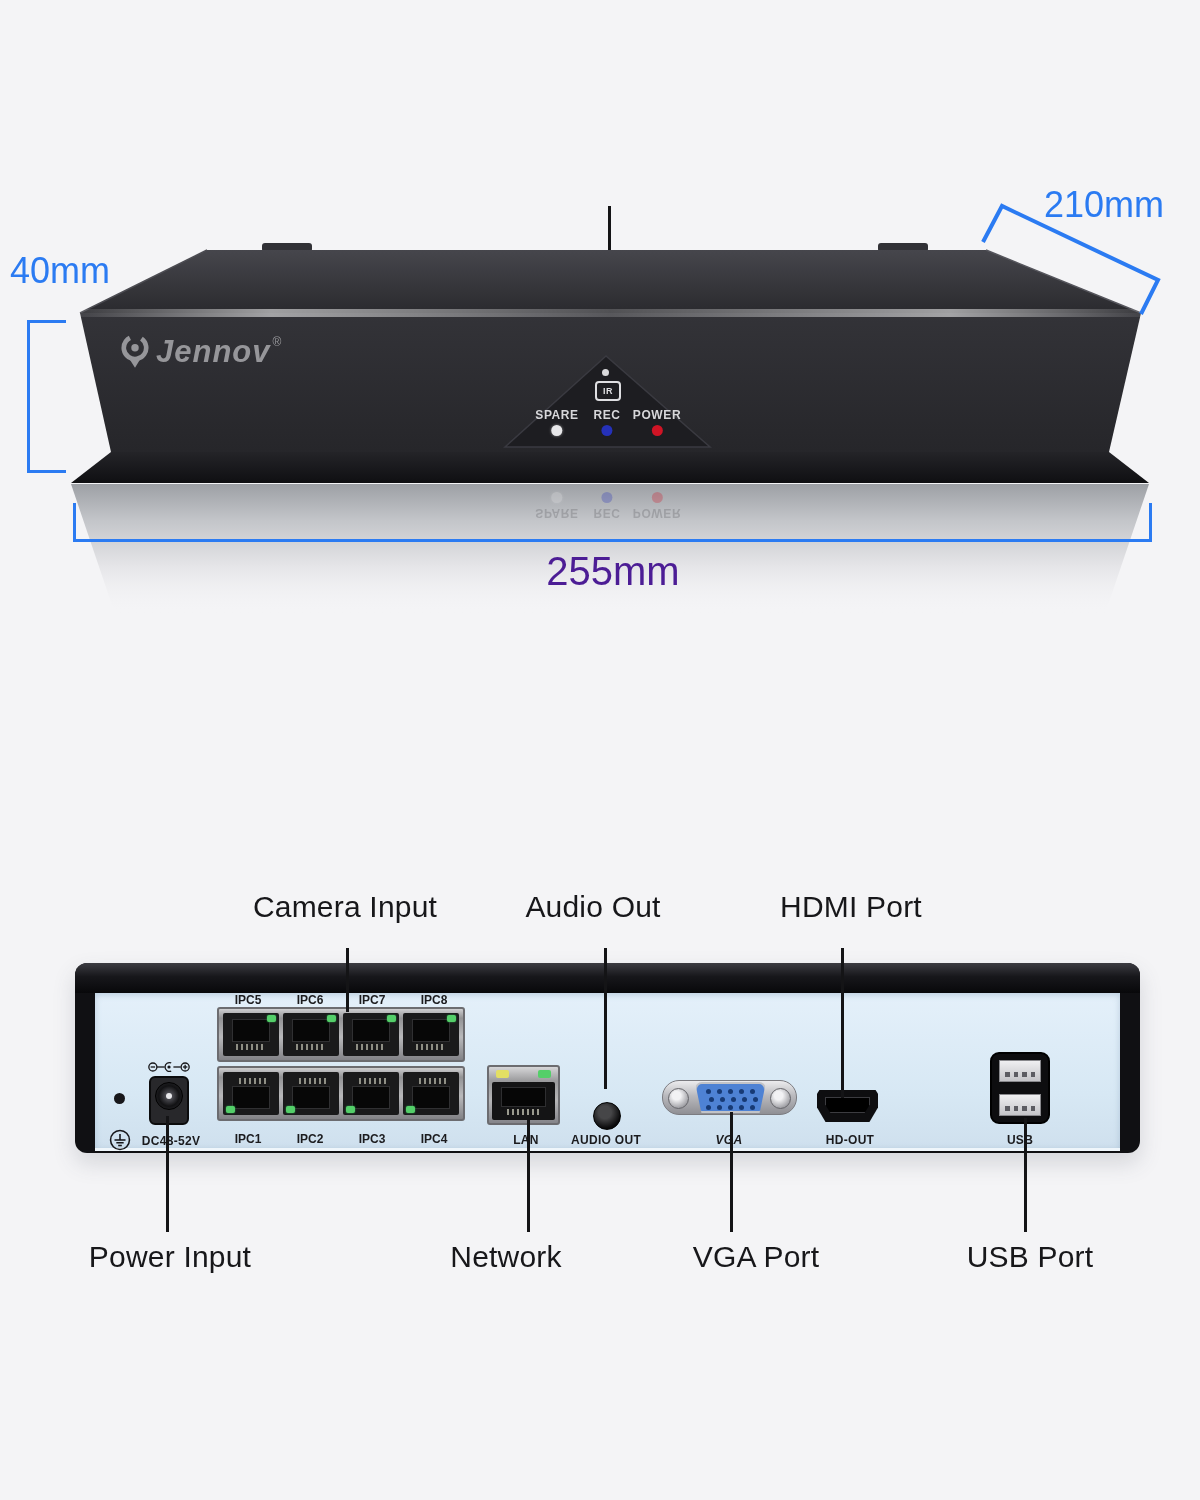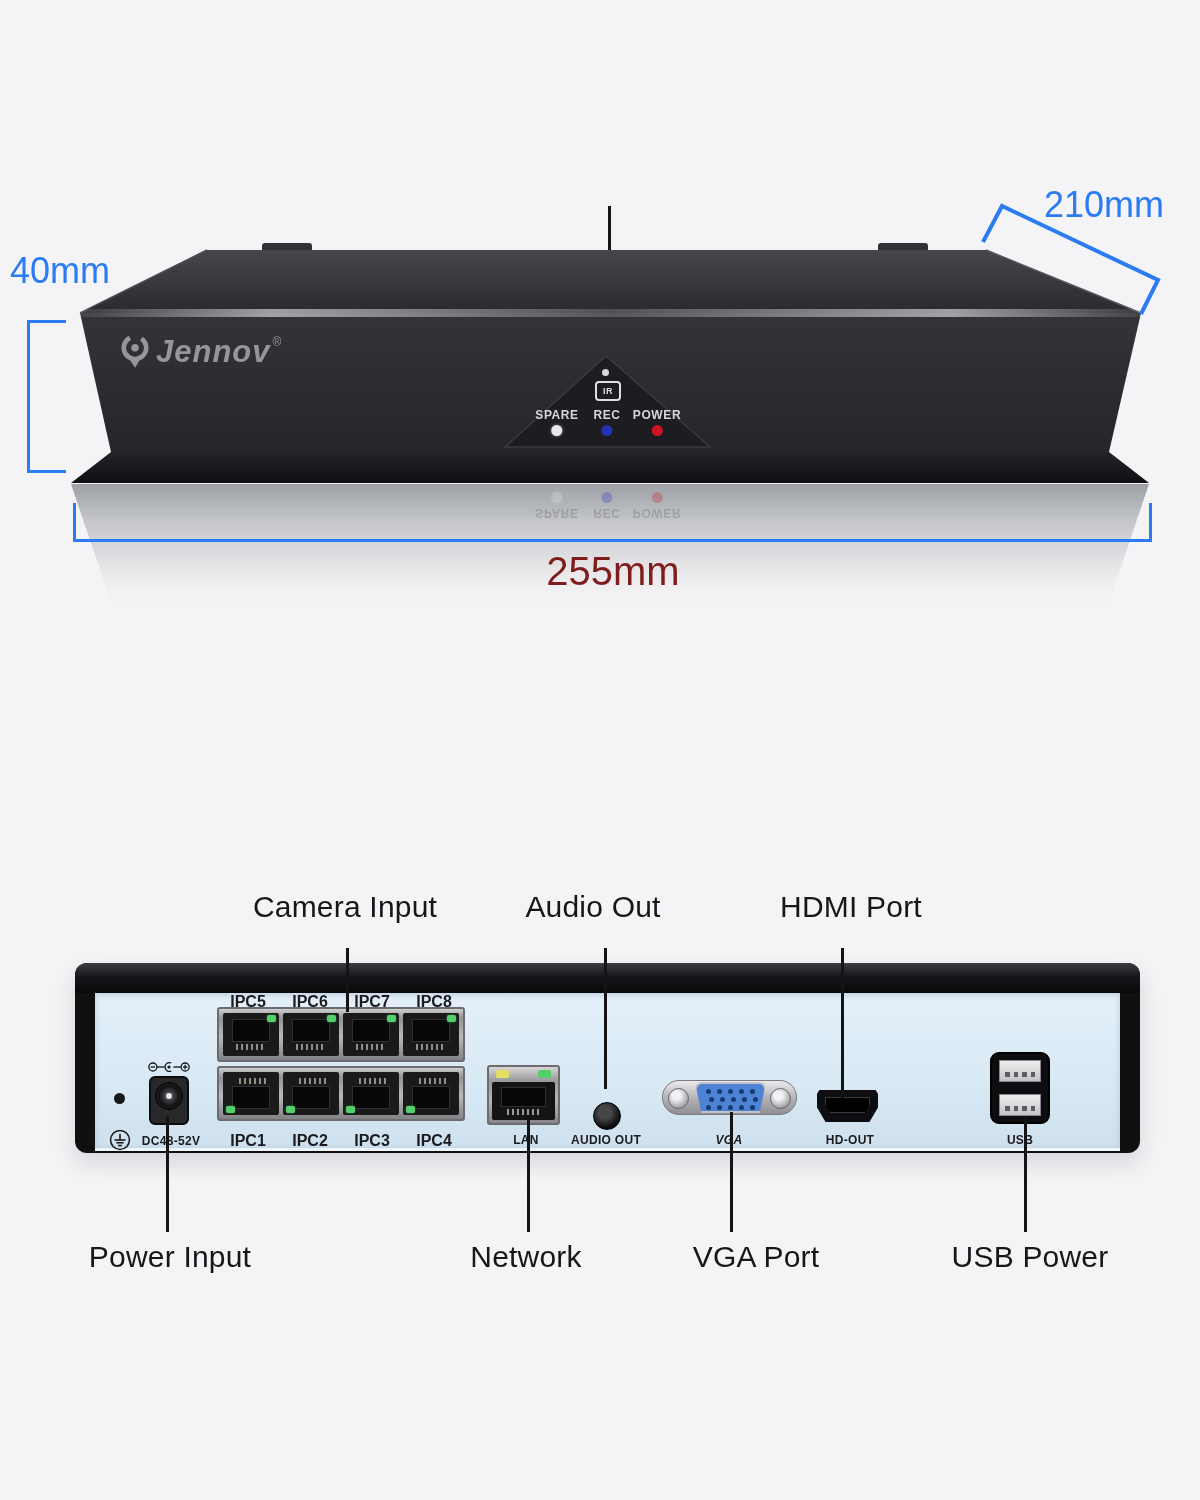--- a/index.html
+++ b/index.html
@@ -8,21 +8,21 @@
   .abs{position:absolute;}
   svg{display:block;}
 
   
   .cap{position:absolute;transform:translateX(-50%);font-size:30px;color:#17171a;white-space:nowrap;letter-spacing:.2px;}
   .cap2{position:absolute;transform:translateX(-50%);text-align:center;font-size:30px;line-height:38px;color:#17171a;white-space:nowrap;}
   .cline{position:absolute;width:3px;background:#141416;}
 
   
   .dim{position:absolute;color:#2b7bf2;font-size:36px;white-space:nowrap;}
-  .dim-big{position:absolute;transform:translateX(-50%);color:#7f1d1d;font-size:40px;white-space:nowrap;}
+  .dim-big{position:absolute;transform:translateX(-50%);color:#4c1d95;font-size:40px;white-space:nowrap;}
   .bline{position:absolute;background:#2b7bf2;}
 
   
   .brand{position:absolute;left:121px;top:334px;display:flex;align-items:center;}
   .brand-text{font-size:31px;font-weight:bold;font-style:italic;color:#96969a;letter-spacing:1px;margin-left:7px;}
   .brand-reg{font-size:12px;color:#96969a;vertical-align:top;position:relative;top:-10px;margin-left:2px;}
   .ir-dot{position:absolute;left:602px;top:369px;width:7px;height:7px;border-radius:50%;background:#d9d9dc;}
   .ir-box{position:absolute;left:595px;top:381px;width:22px;height:16px;border:2px solid #dfdfe2;border-radius:4px;
           color:#dfdfe2;font-size:9px;font-weight:bold;text-align:center;line-height:16px;letter-spacing:.5px;}
   .fled{position:absolute;transform:translateX(-50%);text-align:center;}
@@ -44,21 +44,21 @@
               border-bottom:3px solid #eff6fb;box-shadow:inset 0 2px 6px rgba(110,140,170,.35);}
 
   .hole{position:absolute;left:19px;top:100px;width:11px;height:11px;border-radius:50%;background:#17171a;}
   .dc-jack{position:absolute;left:54px;top:83px;width:40px;height:49px;background:#28282b;border:2px solid #0b0b0c;border-radius:6px;box-sizing:border-box;}
   .dc-jack::before{content:"";position:absolute;left:4px;top:4px;width:26px;height:26px;border-radius:50%;
                    background:radial-gradient(circle,#4a4a50 0 18%,#121214 55%,#2c2c30 100%);border:1px solid #000;}
   .dc-jack::after{content:"";position:absolute;left:15px;top:15px;width:6px;height:6px;border-radius:50%;background:#e9e9ec;}
   .plabel{position:absolute;transform:translateX(-50%);font-size:12px;font-weight:600;color:#1b1b1e;letter-spacing:.3px;white-space:nowrap;}
 
   .ipc-labels{position:absolute;left:122px;width:248px;display:flex;}
-  .ipc-labels span{flex:1;text-align:center;font-size:16px;font-weight:600;color:#1b1b1e;}
+  .ipc-labels span{flex:1;text-align:center;font-size:12px;font-weight:600;color:#1b1b1e;}
   .rj-row{position:absolute;left:122px;width:248px;height:55px;box-sizing:border-box;border:2px solid #6c6c70;border-radius:3px;
           background:linear-gradient(180deg,#cfcfd1 0%,#939395 18%,#b9b9bb 55%,#828286 100%);
           display:flex;gap:4px;padding:4px;}
   .rj-port{flex:1;position:relative;background:#1a1a1b;border-radius:2px;overflow:hidden;}
   .rj-port::before{content:"";position:absolute;left:16%;right:16%;top:15%;bottom:32%;background:#070707;border:1px solid #303032;}
   .rj-port::after{content:"";position:absolute;left:24%;right:24%;bottom:14%;height:6px;
                   background:repeating-linear-gradient(90deg,#8f8f85 0 2px,#1a1a1b 2px 5px);}
   .rj-port .plg{position:absolute;top:2px;right:3px;width:9px;height:7px;border-radius:2px;background:#54cf69;box-shadow:0 0 2px #2f9b4e;}
   .rj-row.flip .rj-port{transform:rotate(180deg);}
 
@@ -347,17 +347,17 @@
 
   <div class="cline" style="left:346px;top:948px;height:64px;"></div>
   <div class="cline" style="left:604px;top:948px;height:141px;"></div>
   <div class="cline" style="left:841px;top:948px;height:150px;"></div>
   <div class="cline" style="left:166px;top:1116px;height:116px;"></div>
   <div class="cline" style="left:527px;top:1120px;height:112px;"></div>
   <div class="cline" style="left:730px;top:1112px;height:120px;"></div>
   <div class="cline" style="left:1024px;top:1118px;height:114px;"></div>
 
   <div class="cap" style="left:170px;top:1240px;">Power Input</div>
-  <div class="cap" style="left:526px;top:1240px;">Network</div>
+  <div class="cap" style="left:506px;top:1240px;">Network</div>
   <div class="cap" style="left:756px;top:1240px;">VGA Port</div>
-  <div class="cap" style="left:1030px;top:1240px;">USB Power</div>
+  <div class="cap" style="left:1030px;top:1240px;">USB Port</div>
 
 </div>
 
 </body></html>

